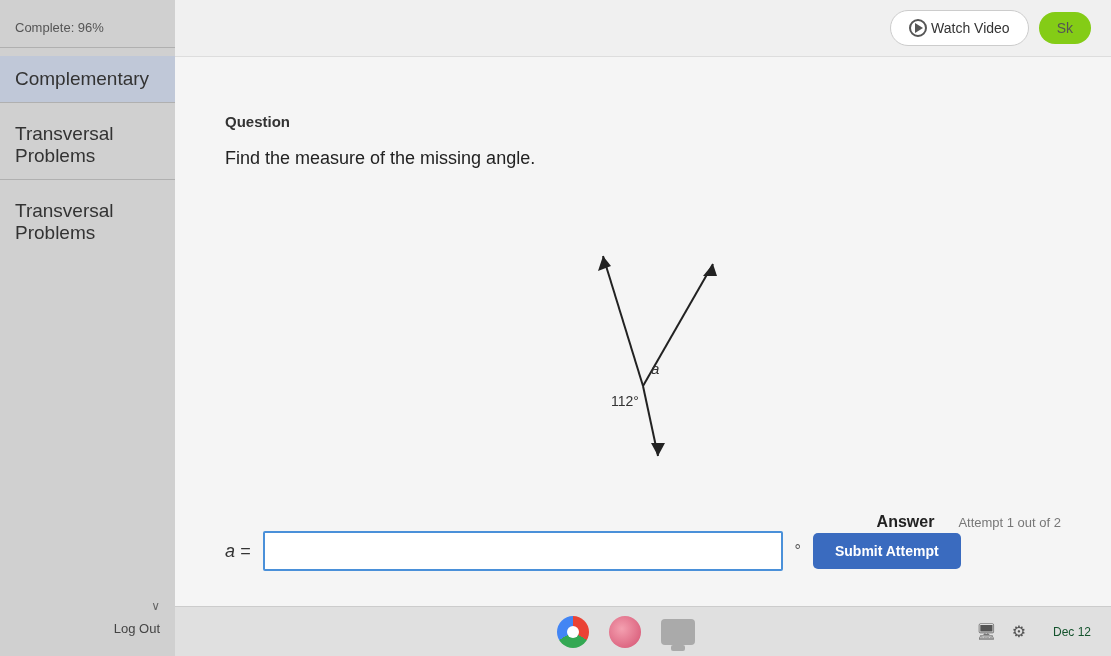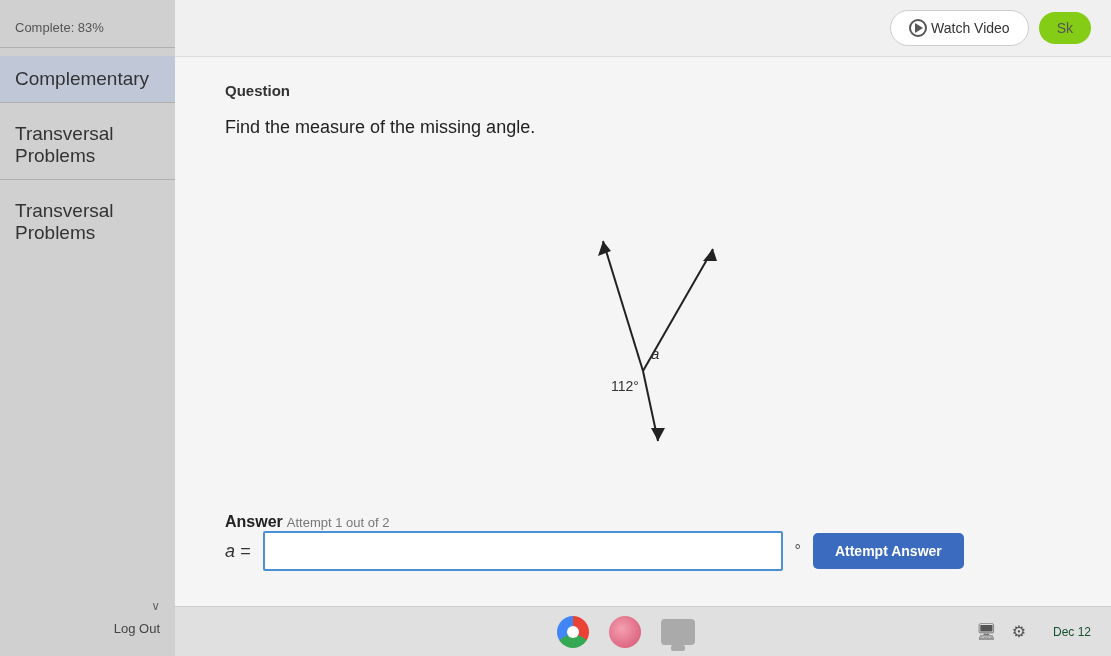--- a/index.html
+++ b/index.html
@@ -149,20 +149,21 @@
       display: flex;
       flex-direction: column;
       background: #f5f5f5;
     }
 
     .question-label {
       font-size: 15px;
       font-weight: 600;
       color: #333;
       margin-bottom: 18px;
+      margin-top: 31px;
     }
 
     .question-text {
       font-size: 18px;
       color: #222;
       margin-bottom: 30px;
     }
 
     
     .diagram-area {
@@ -180,22 +181,23 @@
     }
 
     
     .answer-section {
       padding: 20px 0 10px 0;
     }
 
     .answer-label-row {
       display: flex;
       align-items: center;
-      gap: 4px;
+      gap: 24px;
       margin-bottom: 0;
+      justify-content: flex-end;
     }
 
     .answer-bold {
       font-size: 16px;
       font-weight: 700;
       color: #222;
     }
 
     .attempt-text {
       font-size: 13px;
@@ -296,21 +298,21 @@
     .taskbar-date {
       font-size: 12px;
       color: #14532d;
       margin-left: 12px;
     }
   </style>
 </head>
 <body>
 
 <div class="sidebar">
-  <div class="sidebar-complete">Complete: 83%</div>
+  <div class="sidebar-complete">Complete: 96%</div>
   <div class="sidebar-divider"></div>
 
   <div class="sidebar-item active">
     <span class="sidebar-item-label">Complementary</span>
   </div>
   <div class="sidebar-divider"></div>
 
   <div class="sidebar-item">
     <span class="sidebar-item-label">Transversal Problems</span>
   </div>
@@ -369,21 +371,21 @@
 
     <div class="answer-section">
       <div class="answer-label-row">
         <span class="answer-bold">Answer</span>
         <span class="attempt-text">Attempt 1 out of 2</span>
       </div>
       <div class="answer-input-row">
         <span class="a-equals">a =</span>
         <input class="answer-input" type="text" style="">
         <span class="degree-symbol">°</span>
-        <button class="submit-btn">Attempt Answer</button>
+        <button class="submit-btn">Submit Attempt</button>
       </div>
     </div>
   </div>
 
   <div class="taskbar">
     <div style="width:80px"></div>
     <div class="taskbar-icons">
 
       <div class="taskbar-icon chrome"></div>
 

